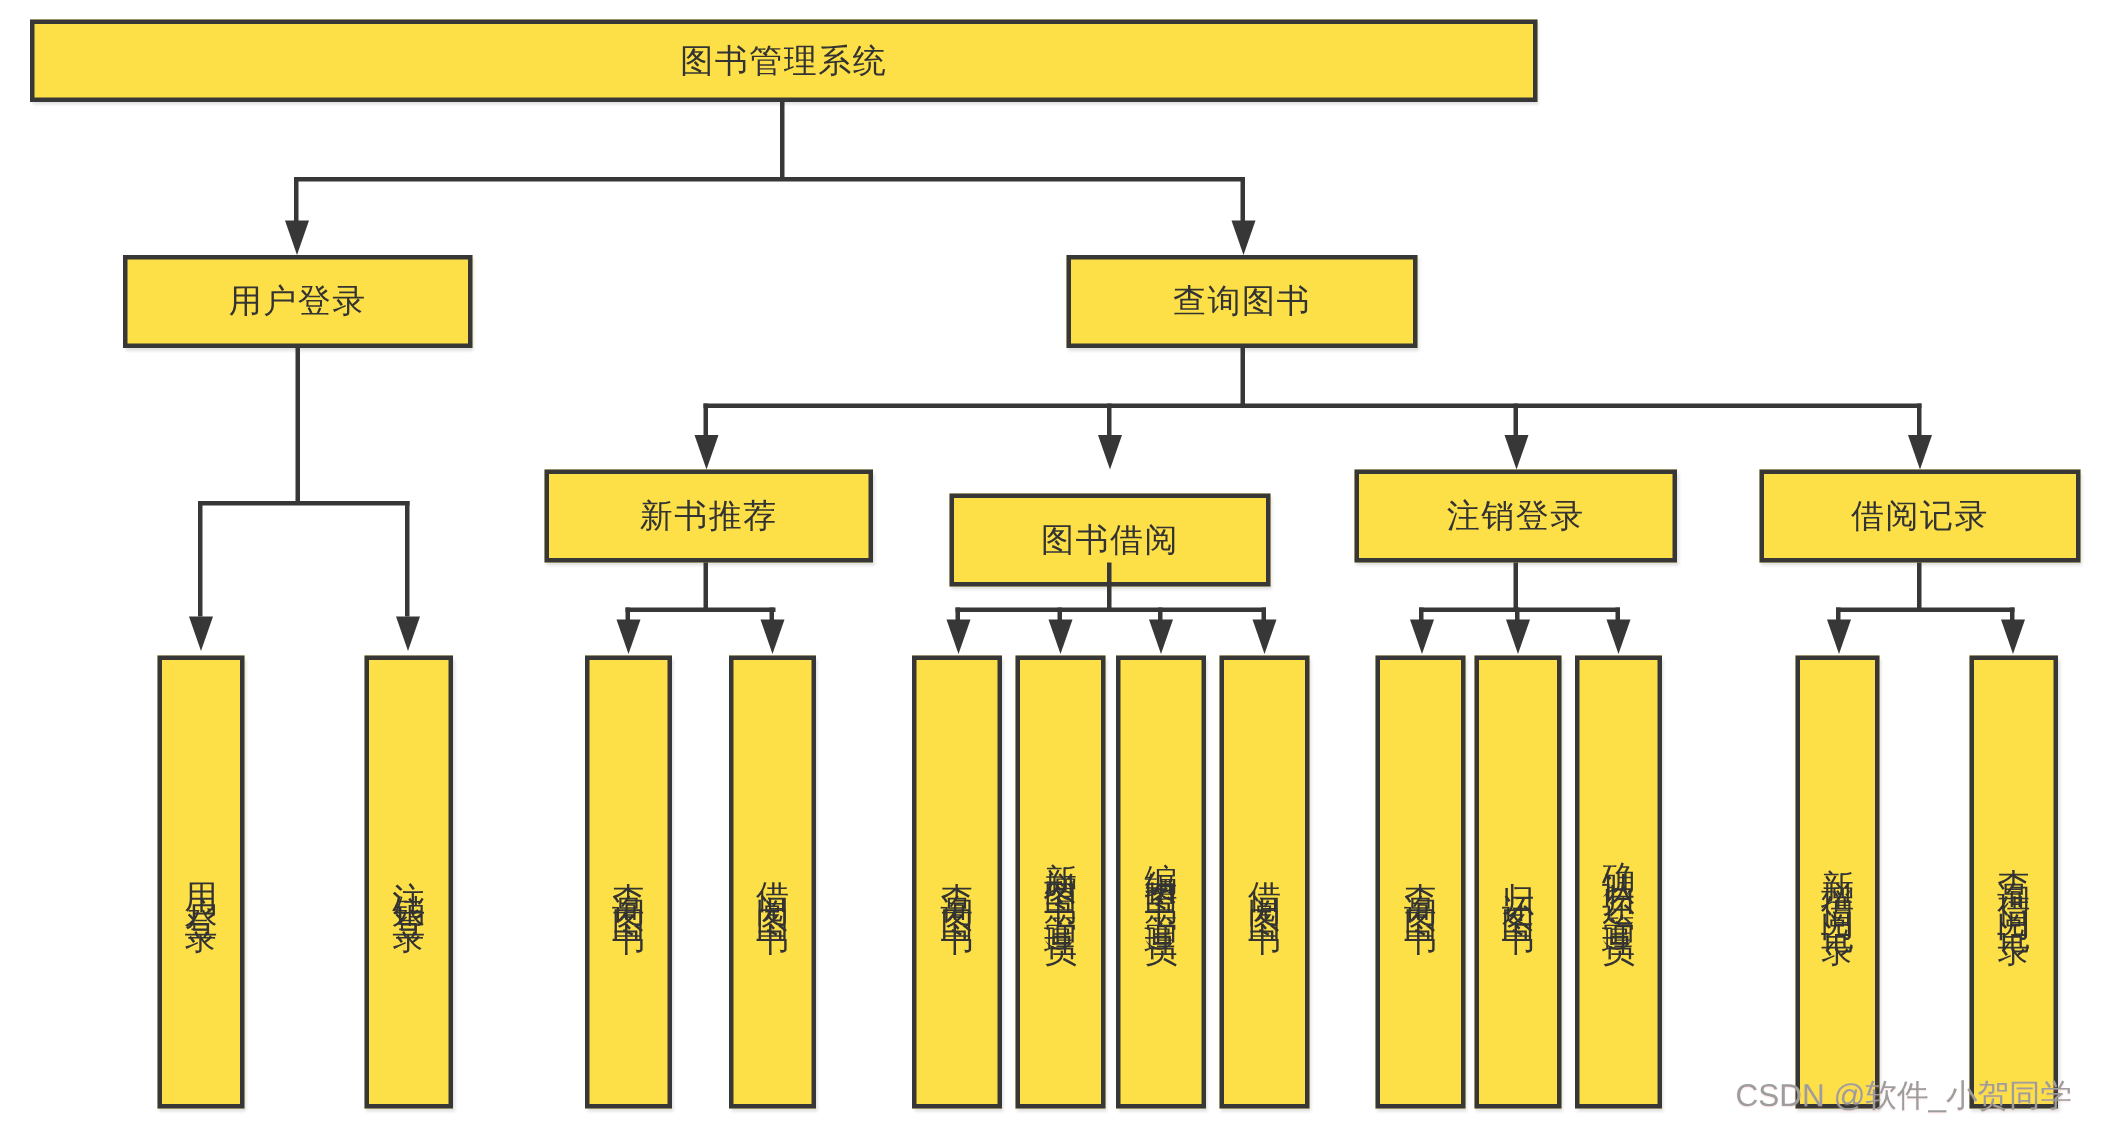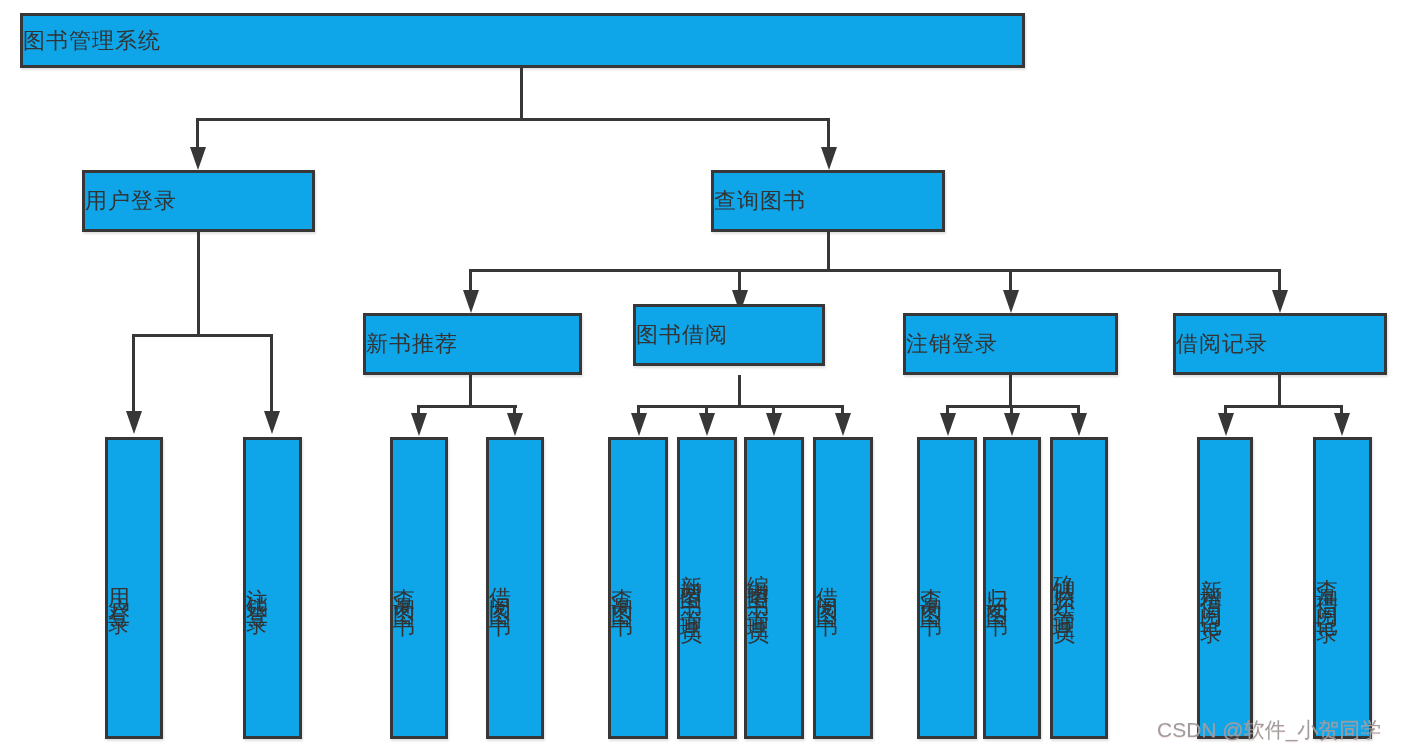--- a/index.html
+++ b/index.html
@@ -2,24 +2,24 @@
 <html><head>
 <meta charset="utf-8">
 <style>
   html,body{margin:0;padding:0;background:#ffffff;}
   .canvas{
     position:relative;width:1405px;height:747px;background:#ffffff;overflow:hidden;
     font-family:"Liberation Sans","DejaVu Sans",sans-serif;
   }
   
   .box{
-    position:absolute;box-sizing:border-box;background:#0ea5e9;
+    position:absolute;box-sizing:border-box;background:#fde047;
     border:3px solid #373737;
     box-shadow:1px 2px 2px rgba(0,0,0,0.12);
-    display:flex;align-items:center;justify-content:flex-start;
+    display:flex;align-items:center;justify-content:center;
   }
   .hlabel{font-size:22px;color:#333333;letter-spacing:1px;white-space:nowrap;}
   .vlabel{
     writing-mode:vertical-rl;
     font-size:22px;color:#333333;letter-spacing:9px;line-height:1;white-space:nowrap;
   }
   
   .vl{position:absolute;width:3px;background:#373737;}
   .hl{position:absolute;height:3px;background:#373737;}
   .ah{position:absolute;width:0;height:0;
@@ -67,21 +67,21 @@
   <div class="vl" style="left:738px;top:269px;height:22px"></div>
   <div class="ah" style="left:732px;top:290px"></div>
   <div class="vl" style="left:1009px;top:269px;height:22px"></div>
   <div class="ah" style="left:1003px;top:290px"></div>
   <div class="vl" style="left:1278px;top:269px;height:22px"></div>
   <div class="ah" style="left:1272px;top:290px"></div>
 
   <div class="box" style="left:363px;top:313px;width:219px;height:62px">
     <span class="hlabel">新书推荐</span>
   </div>
-  <div class="box" style="left:633px;top:304px;width:192px;height:62px">
+  <div class="box" style="left:633px;top:329px;width:214px;height:62px">
     <span class="hlabel">图书借阅</span>
   </div>
   <div class="box" style="left:903px;top:313px;width:215px;height:62px">
     <span class="hlabel">注销登录</span>
   </div>
   <div class="box" style="left:1173px;top:313px;width:214px;height:62px">
     <span class="hlabel">借阅记录</span>
   </div>
 
   <div class="vl" style="left:469px;top:375px;height:33px"></div>

